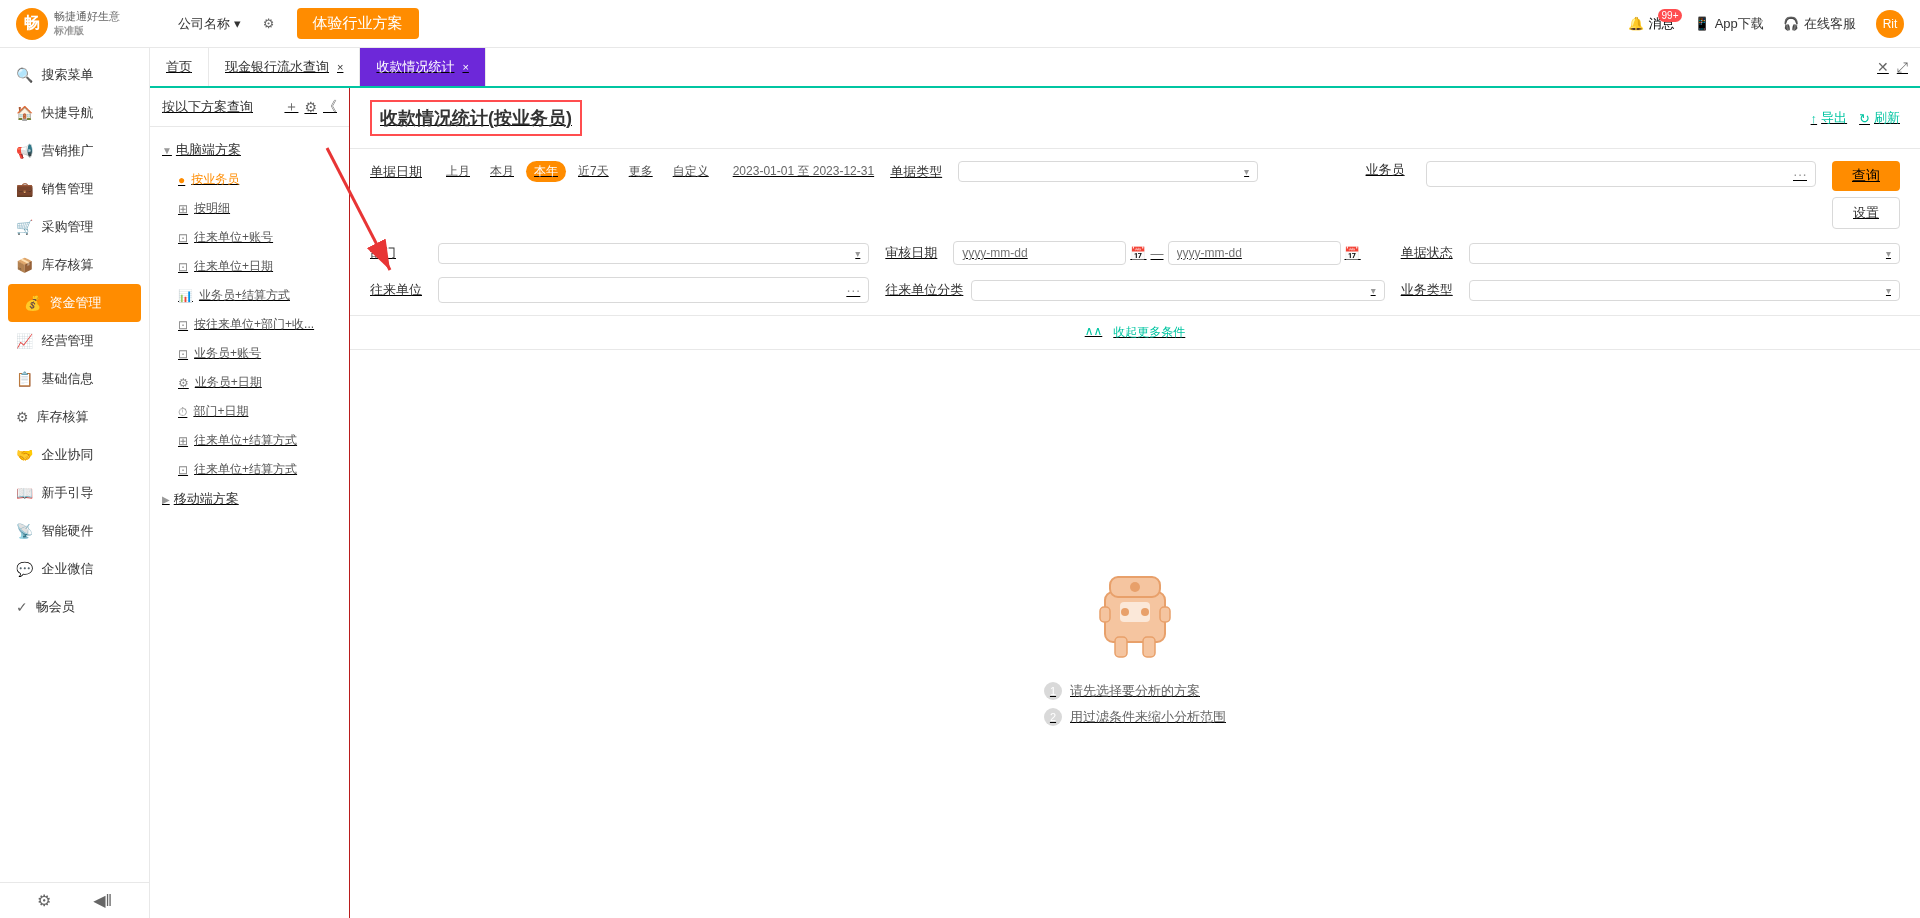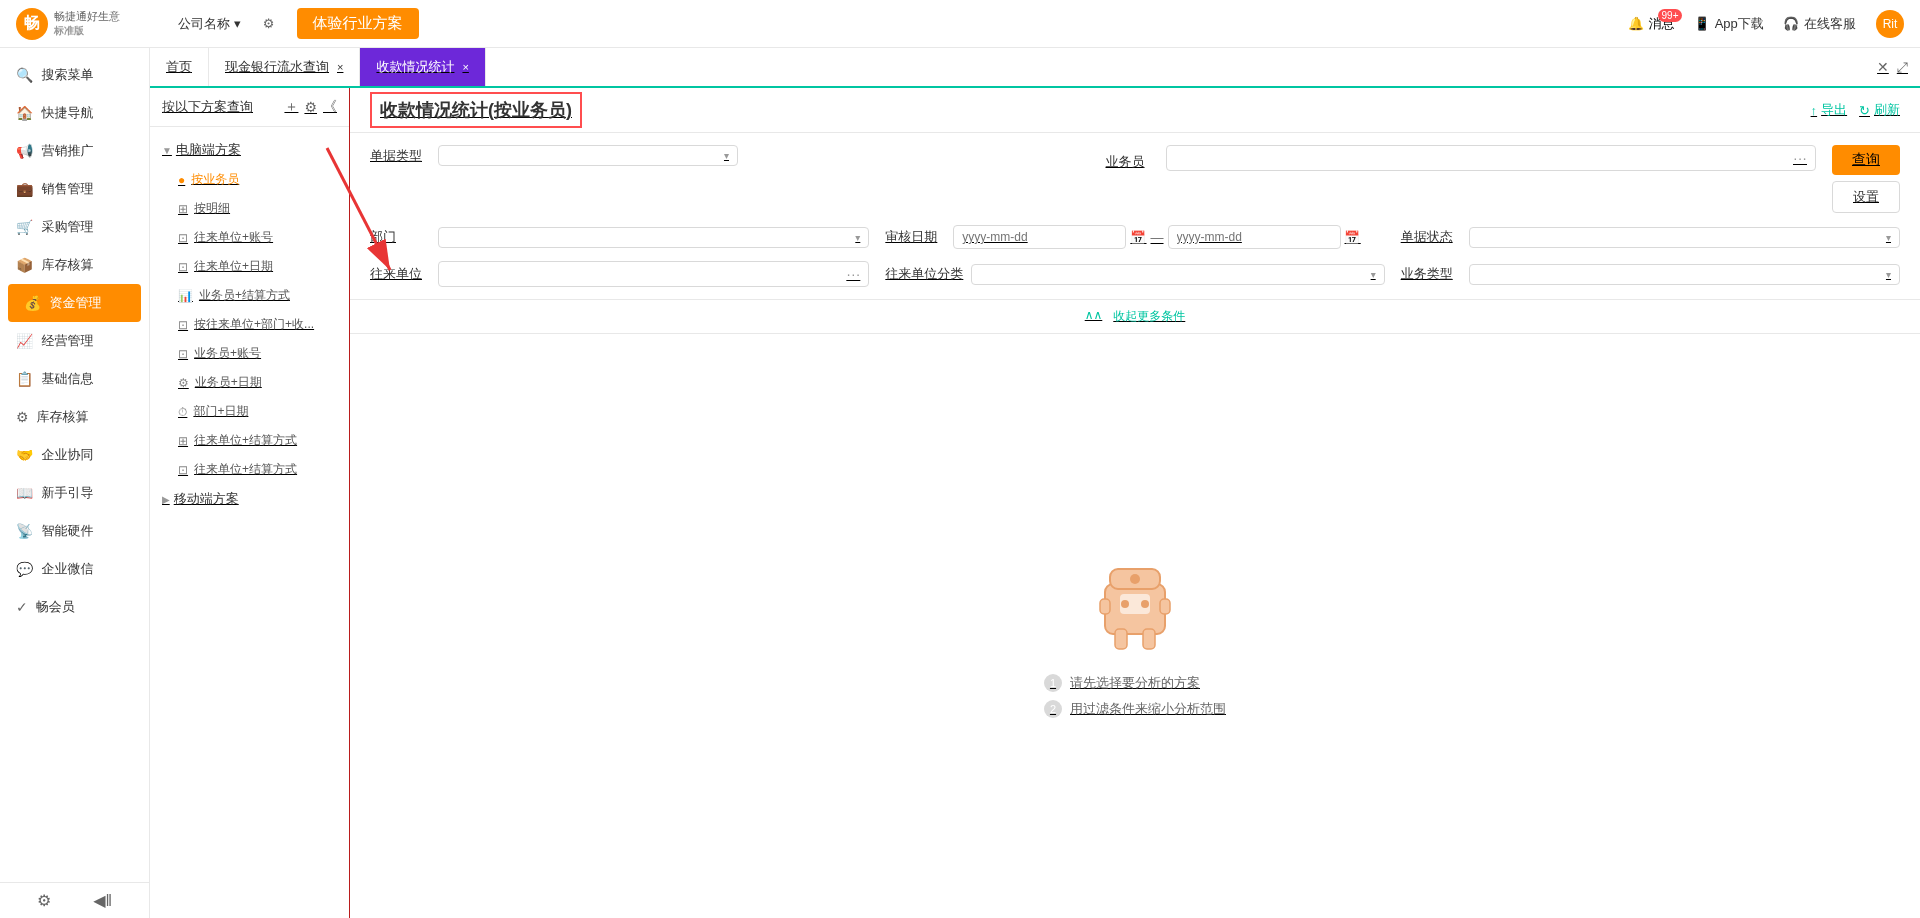--- a/index.html
+++ b/index.html
@@ -257,21 +257,21 @@
       flex: 1;
       display: flex;
       flex-direction: column;
       background: #f0f2f5;
       overflow: hidden;
     }
 
     
     .page-header {
       background: #fff;
-      padding: 4px 20px;
+      padding: 12px 20px;
       display: flex;
       align-items: center;
       justify-content: space-between;
       border-bottom: 1px solid #e8e8e8;
     }
     .page-title-box {
       border: 2px solid #ff4d4f;
       padding: 4px 8px;
       display: inline-block;
     }
@@ -634,28 +634,40 @@
             <button class="header-action-btn">
               <span>↻</span>
               <span>刷新</span>
             </button>
           </div>
         </div>
 
         <div class="filter-section">
 
           <div style="display:flex; align-items:flex-start; gap:16px; margin-bottom:12px;">
+            <div style="display:flex; align-items:center; gap:8px; flex:0 0 auto;">
+              <span class="filter-label">单据日期</span>
+              <div class="date-tabs">
+                <span class="date-tab">上月</span>
+                <span class="date-tab">本月</span>
+                <span class="date-tab active">本年</span>
+                <span class="date-tab">近7天</span>
+                <span class="date-tab">更多</span>
+                <span class="date-tab">自定义</span>
+              </div>
+              <span class="date-range">2023-01-01 至 2023-12-31</span>
+            </div>
             <div style="flex:1; display:flex; align-items:center; gap:8px;">
               <span class="filter-label">单据类型</span>
               <div class="filter-dropdown filter-dropdown-wide">
                 <span class="filter-select-label"></span>
                 <span class="dropdown-arrow">▾</span>
               </div>
             </div>
-            <div style="flex:1; display:flex; align-items:flex-end; gap:0;margin-left:9px;">
+            <div style="flex:1; display:flex; align-items:flex-start; gap:0;margin-left:9px;">
               <span class="filter-label">业务员</span>
               <div class="filter-dropdown" style="flex:1;">
                 <span class="filter-select-label"></span>
                 <span class="dots-btn">···</span>
               </div>
             </div>
             <div class="query-actions">
               <button class="query-btn">查询</button>
               <button class="settings-btn">设置</button>
             </div>

